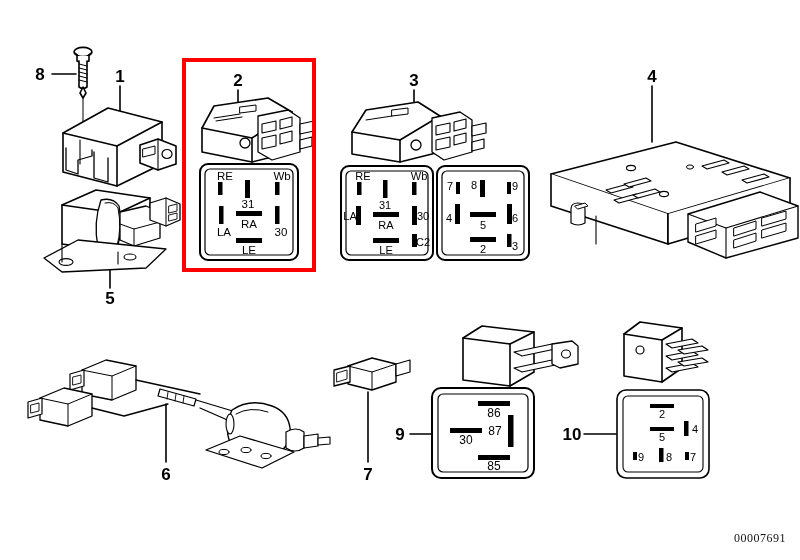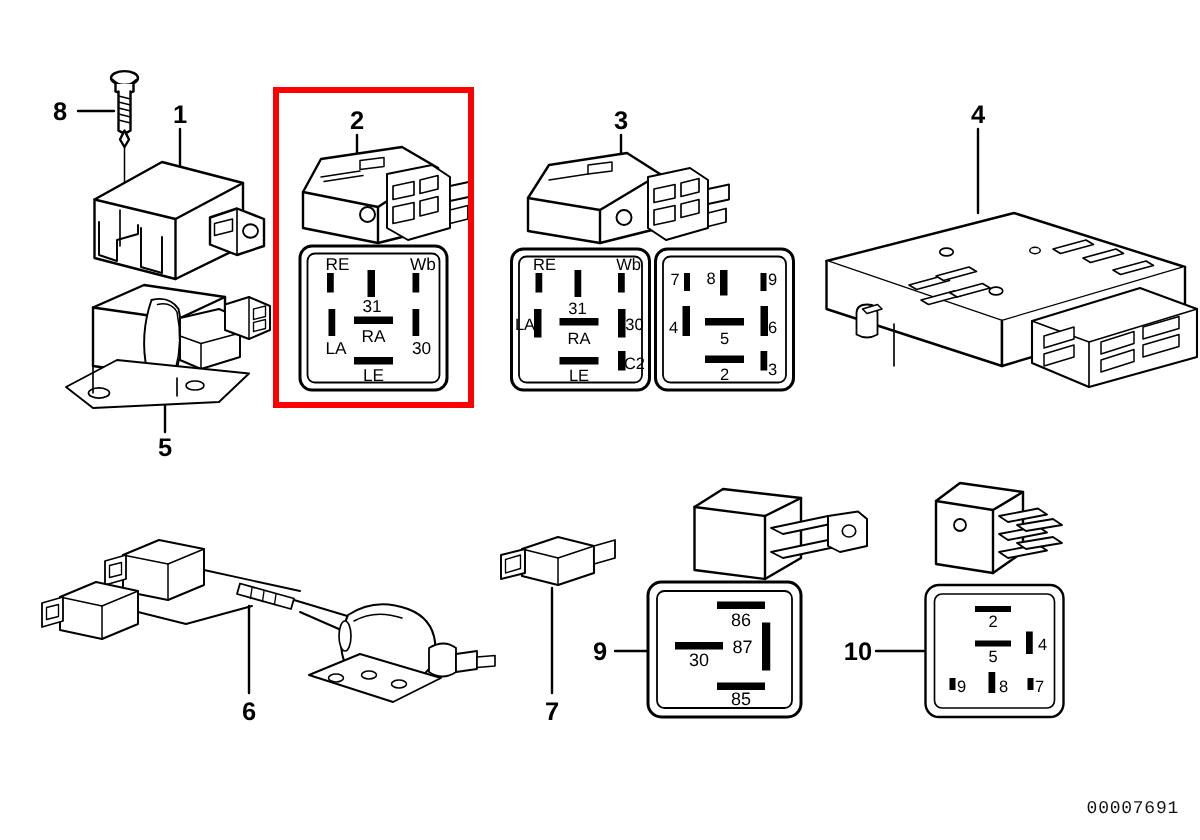--- a/index.html
+++ b/index.html
@@ -2,21 +2,21 @@
 <html><head>
 <meta charset="utf-8">
 <title>Parts Diagram</title>
 <style>
   html,body{margin:0;padding:0;background:#ffffff;}
   body{width:800px;height:560px;position:relative;overflow:hidden;
        font-family:"Liberation Sans",sans-serif;color:#000;}
   .canvas{position:absolute;left:0;top:0;width:800px;height:560px;}
   svg{display:block;}
   .partnum{position:absolute;right:14px;bottom:14px;font-size:12px;
-           letter-spacing:.5px;color:#111;font-family:Liberation Mono, monospace;}
+           letter-spacing:.5px;color:#111;font-family:Liberation Serif, serif;}
   .hl{position:absolute;border:4px solid #ff0000;box-sizing:border-box;
       left:182px;top:58px;width:134px;height:214px;pointer-events:none;}
   text{font-family:"Liberation Sans",sans-serif;}
 </style>
 </head>
 <body>
 
 <div class="canvas">
 <svg width="800" height="560" viewBox="0 0 800 560" xmlns="http://www.w3.org/2000/svg">
   <rect x="0" y="0" width="800" height="560" fill="#ffffff"></rect>

